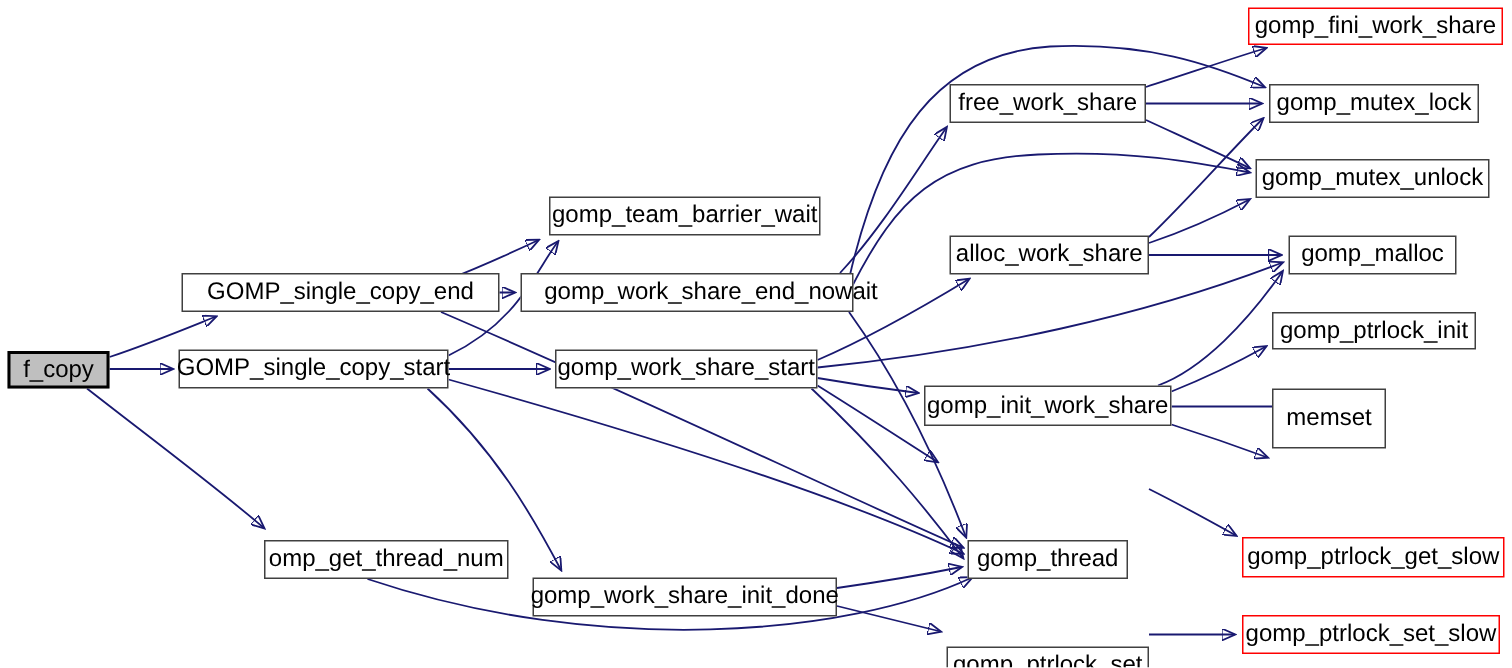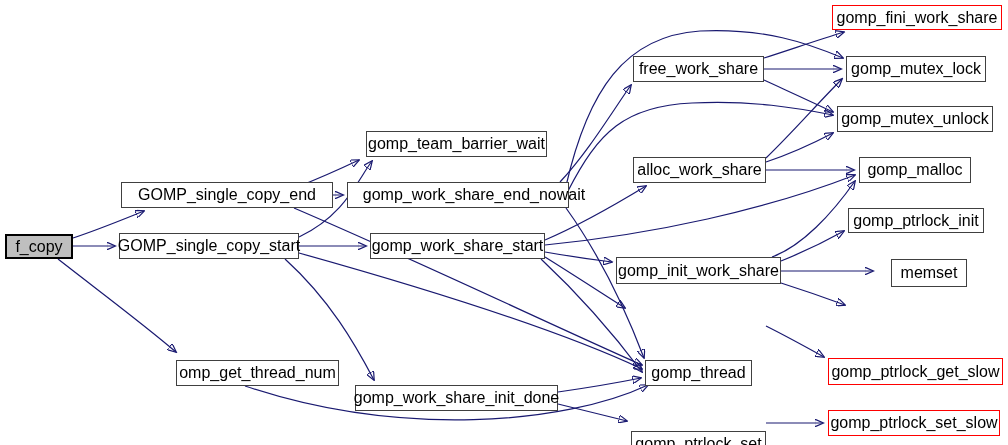--- a/index.html
+++ b/index.html
@@ -84,17 +84,17 @@
   <div class="node" style="left:633px;top:56px;width:131px;height:26px;">free_work_share</div>
   <div class="node" style="left:633px;top:157px;width:133px;height:26px;">alloc_work_share</div>
   <div class="node" style="left:616px;top:257px;width:165px;height:27px;">gomp_init_work_share</div>
   <div class="node" style="left:645px;top:360px;width:107px;height:26px;">gomp_thread</div>
   <div class="node" style="left:631px;top:411px;width:135px;height:25px;margin-top:20px;">gomp_ptrlock_set</div>
   <div class="node trunc" style="left:832px;top:5px;width:170px;height:25px;">gomp_fini_work_share</div>
   <div class="node" style="left:846px;top:56px;width:140px;height:26px;">gomp_mutex_lock</div>
   <div class="node" style="left:837px;top:106px;width:156px;height:26px;">gomp_mutex_unlock</div>
   <div class="node" style="left:859px;top:157px;width:112px;height:26px;">gomp_malloc</div>
   <div class="node" style="left:848px;top:208px;width:136px;height:25px;">gomp_ptrlock_init</div>
-  <div class="node" style="left:891px;top:259px;width:76px;height:28px;">memset</div>
+  <div class="node" style="left:848px;top:259px;width:76px;height:40px;">memset</div>
   <div class="node trunc" style="left:828px;top:358px;width:175px;height:27px;">gomp_ptrlock_get_slow</div>
   <div class="node trunc" style="left:828px;top:410px;width:172px;height:26px;">gomp_ptrlock_set_slow</div>
 
 </div>
 
 </body></html>

